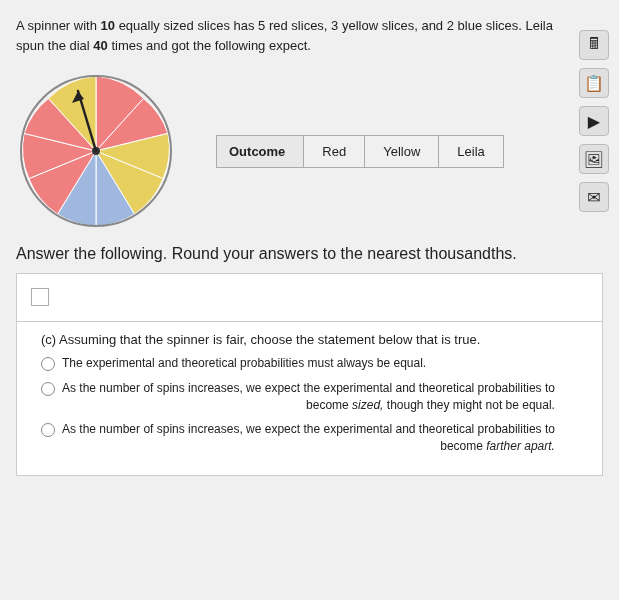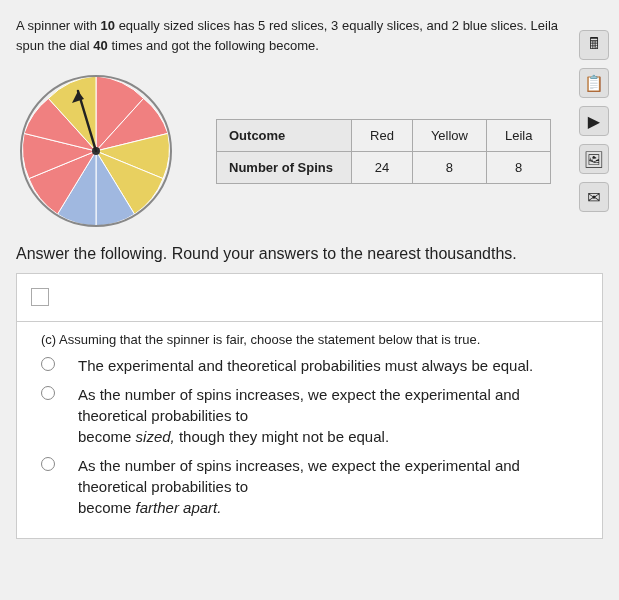--- a/index.html
+++ b/index.html
@@ -80,24 +80,25 @@
       width: 18px;
       height: 18px;
       border: 1.5px solid #aaa;
       background: #fff;
       display: inline-block;
       margin-top: 4px;
     }
     .radio-option {
       display: flex;
       align-items: flex-start;
-      gap: 23px;
+      gap: 7px;
       margin-bottom: 8px;
-      font-size: 15px;
+      font-size: 12px;
       line-height: 1.4;
+      text-align: right;
     }
     .radio-circle {
       width: 14px;
       height: 14px;
       border: 1.5px solid #888;
       border-radius: 50%;
       flex-shrink: 0;
       margin-top: 2px;
       background: #fff;
     }
@@ -129,21 +130,21 @@
 <div class="sidebar-icons">
   <div class="sidebar-icon">🖩</div>
   <div class="sidebar-icon">📋</div>
   <div class="sidebar-icon">▶</div>
   <div class="sidebar-icon">🖼</div>
   <div class="sidebar-icon">✉</div>
 </div>
 
 <p class="intro-text">
   A spinner with <span class="bold">10</span>
-  <span> equally sized slices has </span><span>5</span><span> red slices, </span><span>3</span><span> equally slices, and </span><span>2</span><span> blue slices. Leila spun the dial </span><span class="bold">40</span><span> times and got the following become.</span>
+  <span> equally sized slices has </span><span>5</span><span> red slices, </span><span>3</span><span> yellow slices, and </span><span>2</span><span> blue slices. Leila spun the dial </span><span class="bold">40</span><span> times and got the following expect.</span>
 </p>
 
 <div class="top-section">
 
   <div class="spinner-container">
     <svg class="spinner-svg" viewBox="0 0 160 160">
 
       <path d="M80,80 L80,5 A75,75 0 0,1 127.6,27.4 Z" fill="#f08080" stroke="white" stroke-width="1"></path>
 
       <path d="M80,80 L127.6,27.4 A75,75 0 0,1 151.9,62.4 Z" fill="#f08080" stroke="white" stroke-width="1"></path>
@@ -175,26 +176,20 @@
 
   <div class="table-area">
     <table class="results-table">
       <tbody>
           <tr>
         <td class="label-cell">Outcome</td>
         <td>Red</td>
         <td>Yellow</td>
         <td>Leila</td>
       </tr>
-      <tr>
-        <td class="label-cell">Number of Spins</td>
-        <td>24</td>
-        <td>8</td>
-        <td>8</td>
-      </tr>
     </tbody>
       </table>
   </div>
 </div>
 
 <p class="round-note">Answer the following. Round your answers to the nearest thousandths.</p>
 
 <div class="qa-section" style="position:relative;">
 
   <div class="qa-part">

